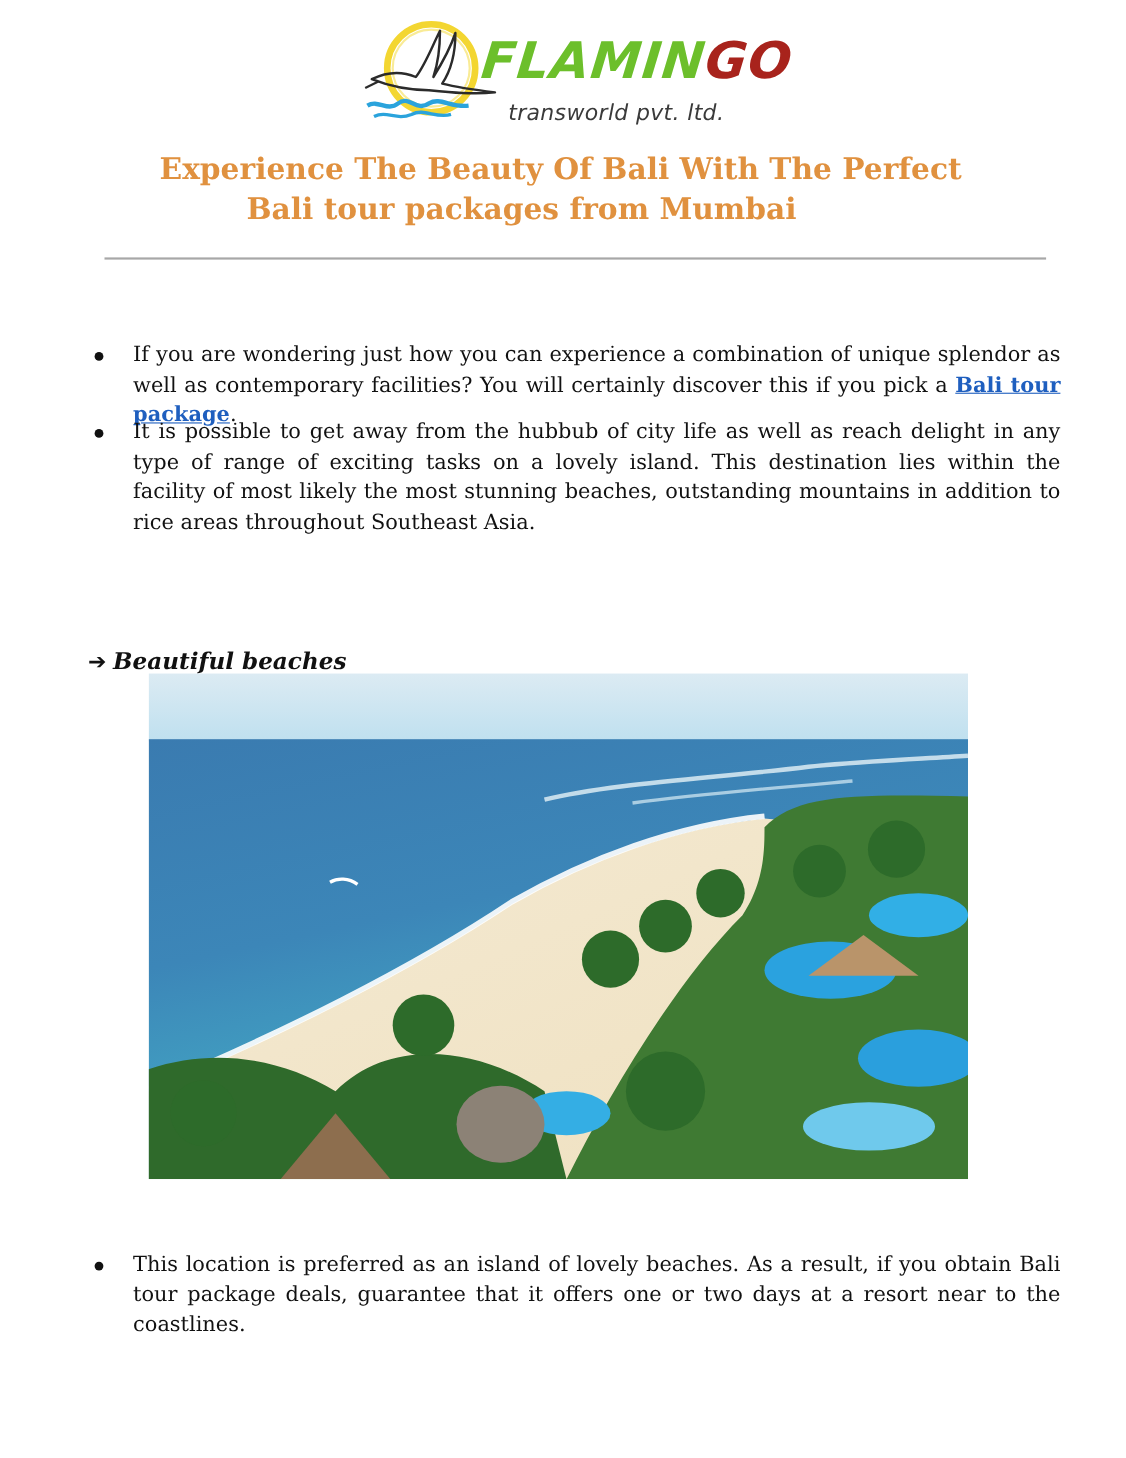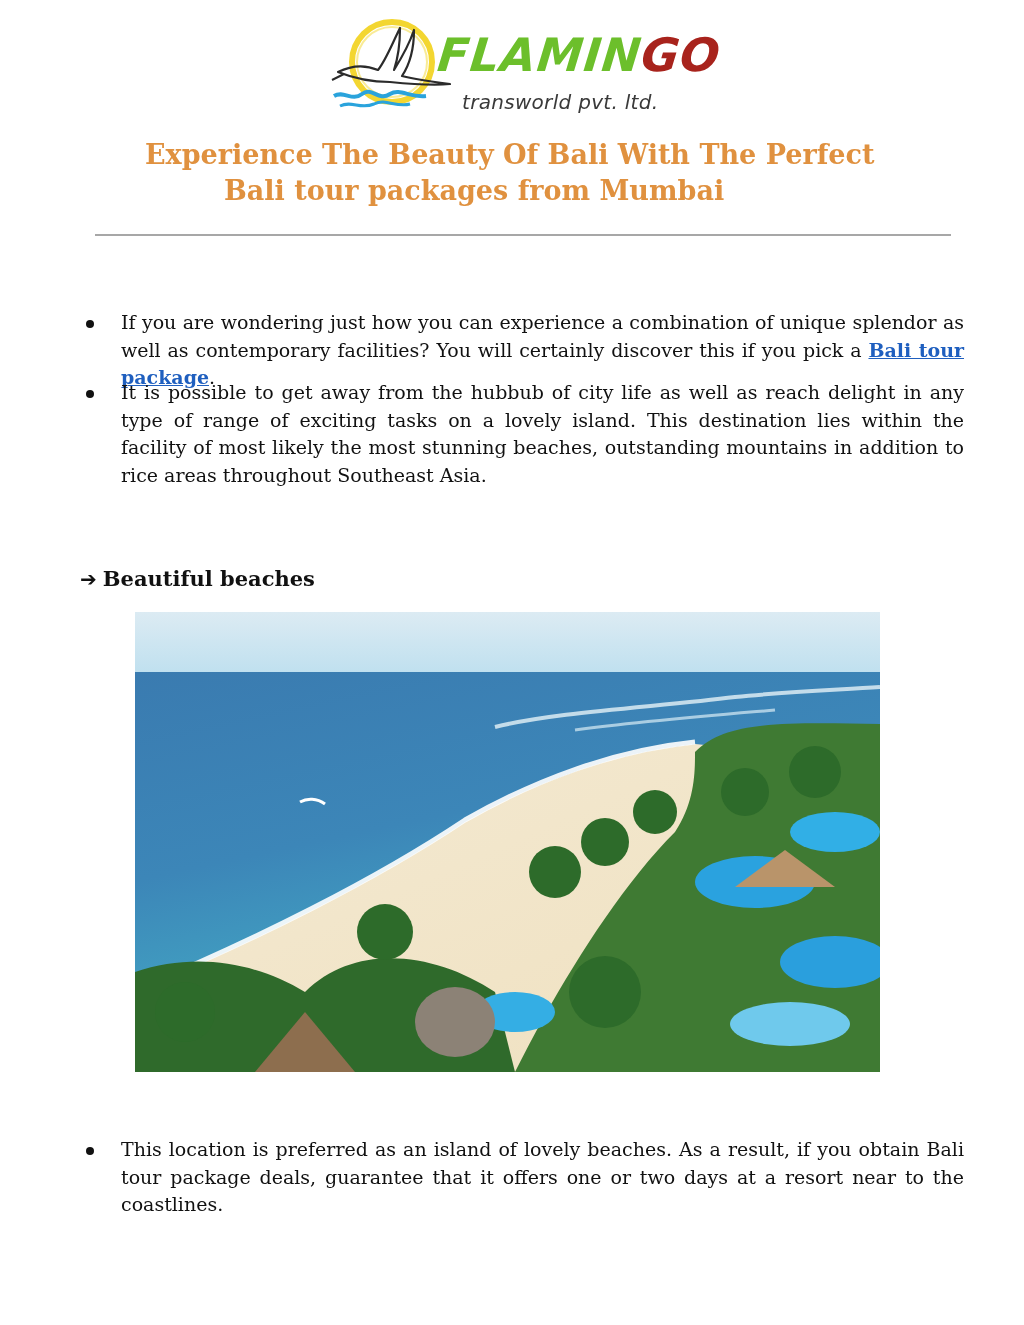--- a/index.html
+++ b/index.html
@@ -30,21 +30,21 @@
   .bullet { position: relative; padding-left: 41px; font-size: 19px; line-height: 27.6px;
             text-align: justify; }
   .bullet .dot { position: absolute; left: 6px; top: 11px; width: 8px; height: 8px;
                  border-radius: 50%; background: #111; }
   a.link { color: #1f5fbf; font-weight: bold; text-decoration: underline; }
 
   .list-a { top: 281px; margin-top: 28px; }
   .list-b { top: 379px; }
   .list-c { top: 1136px; }
 
-  .subhead { position: absolute; left: 80px; top: 565px; font-size: 21px; font-weight: bold; line-height: 28px; }
+  .subhead { position: absolute; left: 80px; top: 587px; font-size: 21px; font-weight: bold; line-height: 28px; font-style: italic; }
   .subhead .arrow { font-family: "DejaVu Sans", sans-serif; font-size: 20px; margin-right: 6px; }
 
   
   .photo { position: absolute; left: 135px; top: 612px; width: 745px; height: 460px; overflow: hidden; }
   .photo svg { display: block; }
 </style>
 </head>
 <body>
 
 <div class="logo">

